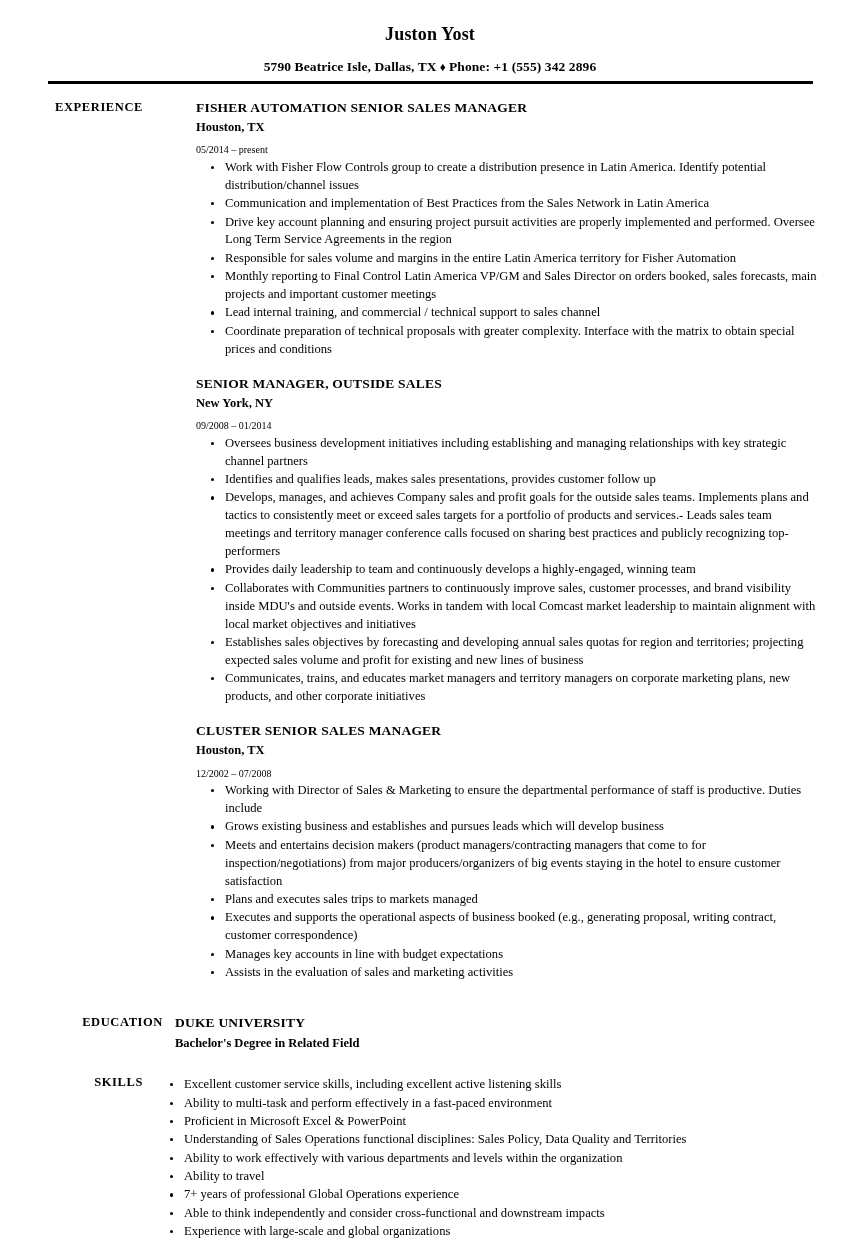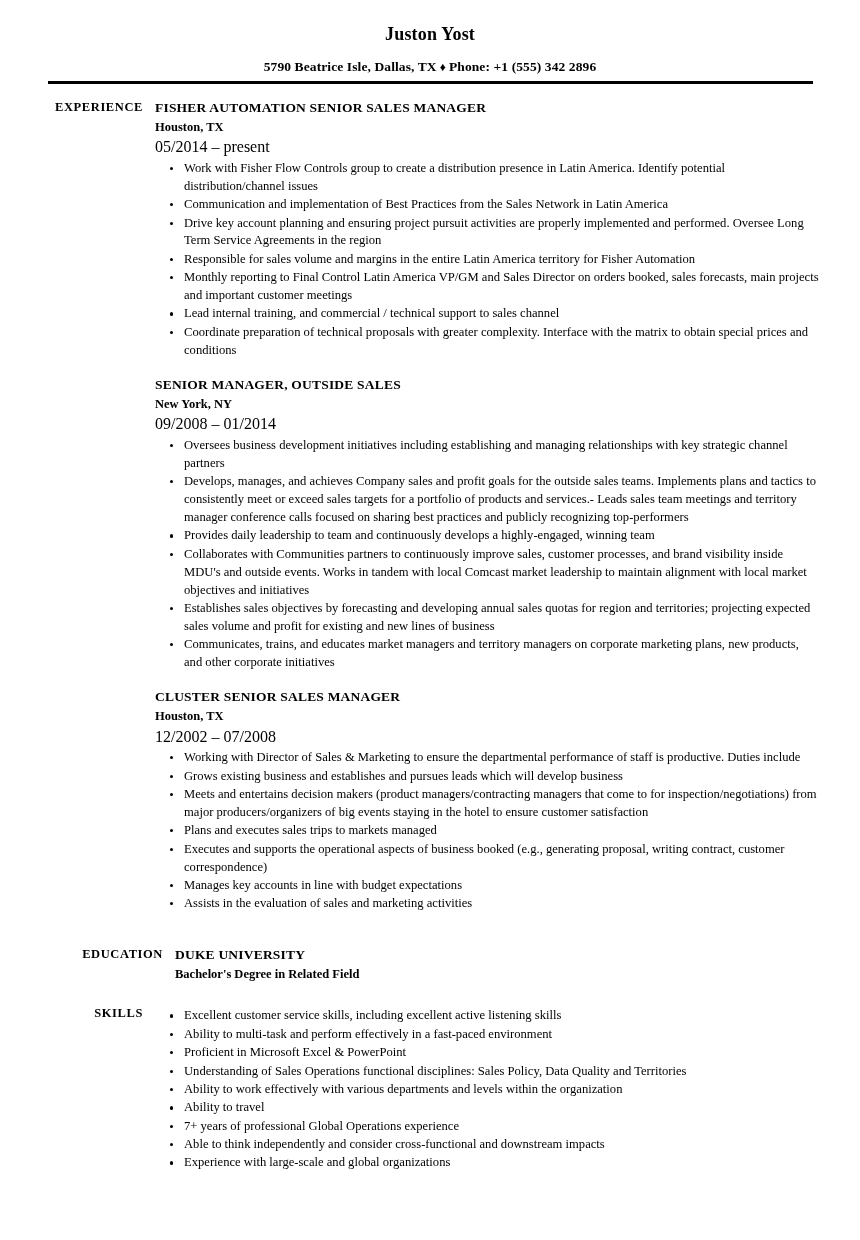--- a/index.html
+++ b/index.html
@@ -83,22 +83,22 @@
     letter-spacing: 0.2px;
     line-height: 1.3;
   }
   .job-location {
     font-size: 12.5px;
     font-weight: bold;
     margin-top: 3px;
     line-height: 1.3;
   }
   .job-dates {
-    font-size: 16px;
-    margin-top: 1px;
+    font-size: 10px;
+    margin-top: 8px;
     line-height: 1.35;
   }
 
   
   ul.bullets {
     list-style: none;
     margin: 2px 0 0 0;
     padding: 0 0 0 14px;
   }
   ul.bullets li {
@@ -127,21 +127,21 @@
     letter-spacing: 0.2px;
     line-height: 1.3;
   }
   .edu-degree {
     font-size: 12.5px;
     font-weight: bold;
     margin-top: 3px;
     line-height: 1.3;
   }
 
-  .section-experience { margin-top: 0px; }
+  .section-experience { margin-top: 0px; gap: 41px; }
   .section-education  { margin-top: 32px; padding-left: 20px; }
   .section-skills     { margin-top: 23px; }
   .section-skills .section-body { padding-left: 12px; }
   .section-education .section-body { padding-left: 12px; }
 </style>
 </head>
 <body>
 
 <div class="page">
 
@@ -173,20 +173,21 @@
             <li>Coordinate preparation of technical proposals with greater complexity. Interface with the matrix to obtain special prices and conditions</li>
           </ul>
         </div>
 
         <div class="job">
           <div class="job-title">SENIOR MANAGER, OUTSIDE SALES</div>
           <div class="job-location">New York, NY</div>
           <div class="job-dates">09/2008 – 01/2014</div>
           <ul class="bullets">
             <li>Oversees business development initiatives including establishing and managing relationships with key strategic channel partners</li>
+            <li>Identifies and qualifies leads, makes sales presentations, provides customer follow up</li>
             <li>Develops, manages, and achieves Company sales and profit goals for the outside sales teams. Implements plans and tactics to consistently meet or exceed sales targets for a portfolio of products and services.- Leads sales team meetings and territory manager conference calls focused on sharing best practices and publicly recognizing top-performers</li>
             <li>Provides daily leadership to team and continuously develops a highly-engaged, winning team</li>
             <li>Collaborates with Communities partners to continuously improve sales, customer processes, and brand visibility inside MDU's and outside events. Works in tandem with local Comcast market leadership to maintain alignment with local market objectives and initiatives</li>
             <li>Establishes sales objectives by forecasting and developing annual sales quotas for region and territories; projecting expected sales volume and profit for existing and new lines of business</li>
             <li>Communicates, trains, and educates market managers and territory managers on corporate marketing plans, new products, and other corporate initiatives</li>
           </ul>
         </div>
 
         <div class="job">
           <div class="job-title">CLUSTER SENIOR SALES MANAGER</div>

